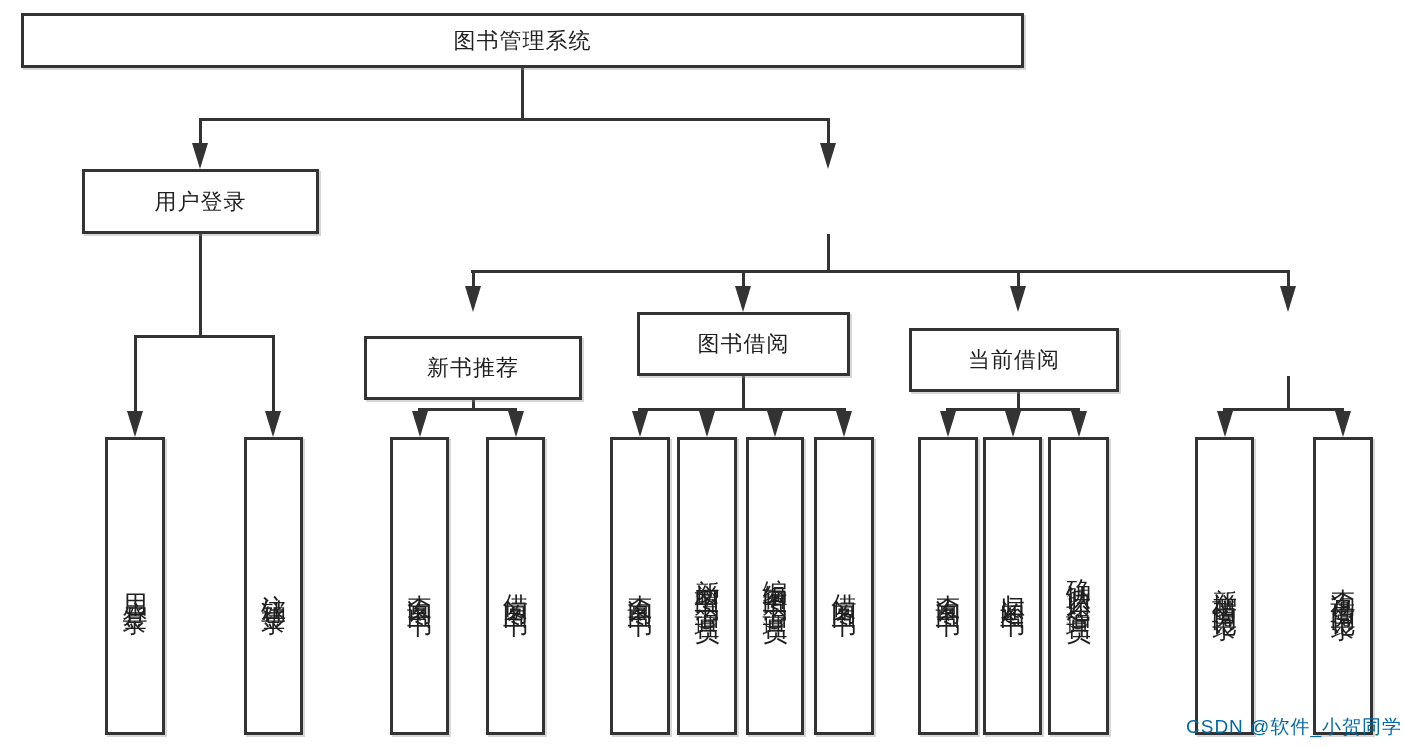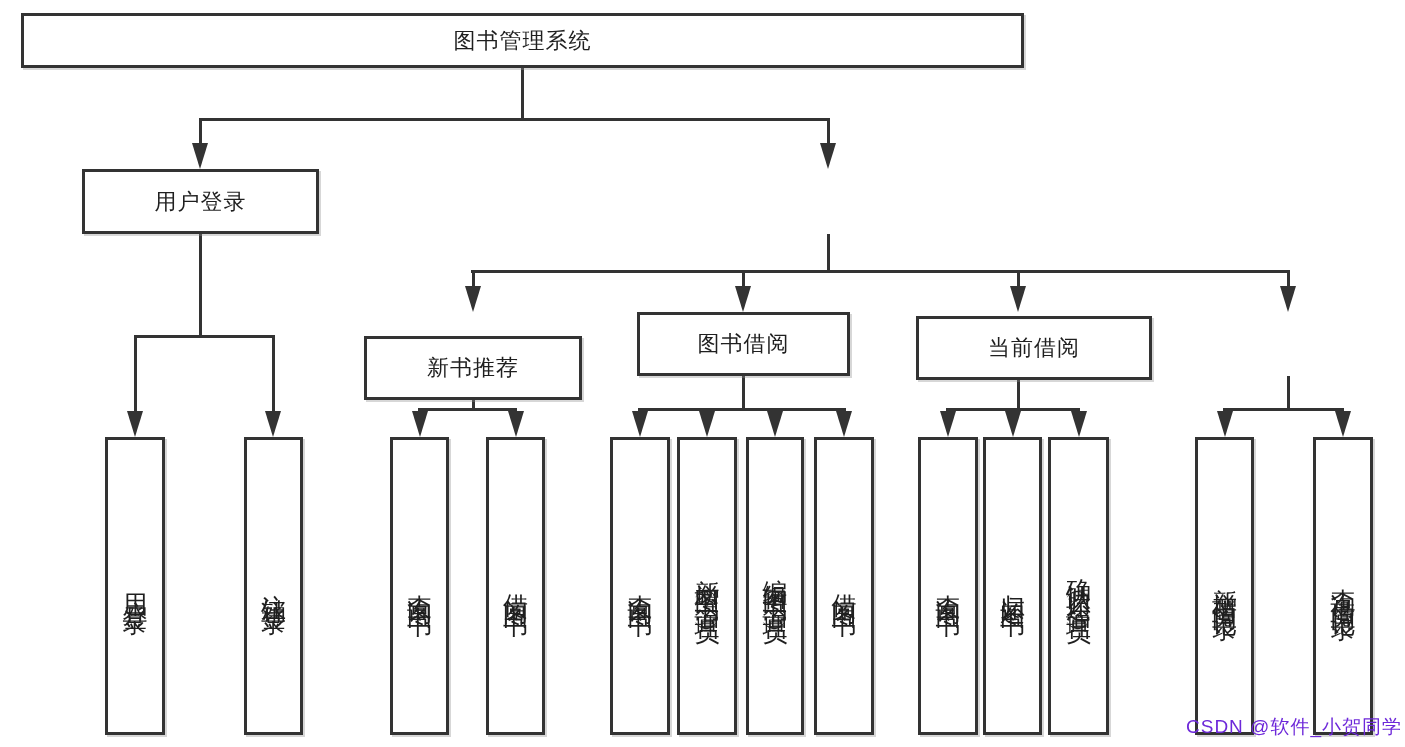--- a/index.html
+++ b/index.html
@@ -22,21 +22,21 @@
     writing-mode:vertical-rl;text-orientation:mixed;
     font-size:25px;letter-spacing:6px;line-height:1;white-space:nowrap;
   }
   .hl,.vl{position:absolute;background:#333;z-index:1;}
   .arrow{
     position:absolute;width:0;height:0;z-index:2;
     border-left:8px solid transparent;border-right:8px solid transparent;
     border-top:26px solid #333;
   }
   #watermark{
-    position:absolute;left:1186px;top:714px;font-size:19px;color:#6d28d9;
+    position:absolute;left:1186px;top:714px;font-size:19px;color:#0369a1;
     letter-spacing:1px;z-index:4;white-space:nowrap;
   }
 </style>
 </head>
 <body>
 
 <div id="stage">
 
   <div class="node" style="left:21px;top:13px;width:1003px;height:55px;">
     <span>图书管理系统</span>
@@ -70,21 +70,21 @@
   <div class="arrow" style="left:735px;top:286px;"></div>
   <div class="arrow" style="left:1010px;top:286px;"></div>
   <div class="arrow" style="left:1280px;top:286px;"></div>
 
   <div class="node" style="left:364px;top:312px;width:218px;height:64px;margin-top:24px;">
     <span>新书推荐</span>
   </div>
   <div class="node" style="left:637px;top:312px;width:213px;height:64px;">
     <span>图书借阅</span>
   </div>
-  <div class="node" style="left:909px;top:316px;width:236px;height:64px;margin-left:7px;">
+  <div class="node" style="left:909px;top:328px;width:210px;height:64px;">
     <span>当前借阅</span>
   </div>
 
   <div class="vl" style="left:472px;top:376px;width:3px;height:34px;"></div>
   <div class="hl" style="left:418px;top:408px;width:99px;height:3px;"></div>
   <div class="arrow" style="left:412px;top:411px;"></div>
   <div class="arrow" style="left:508px;top:411px;"></div>
 
   <div class="vl" style="left:742px;top:376px;width:3px;height:34px;"></div>
   <div class="hl" style="left:638px;top:408px;width:208px;height:3px;"></div>

